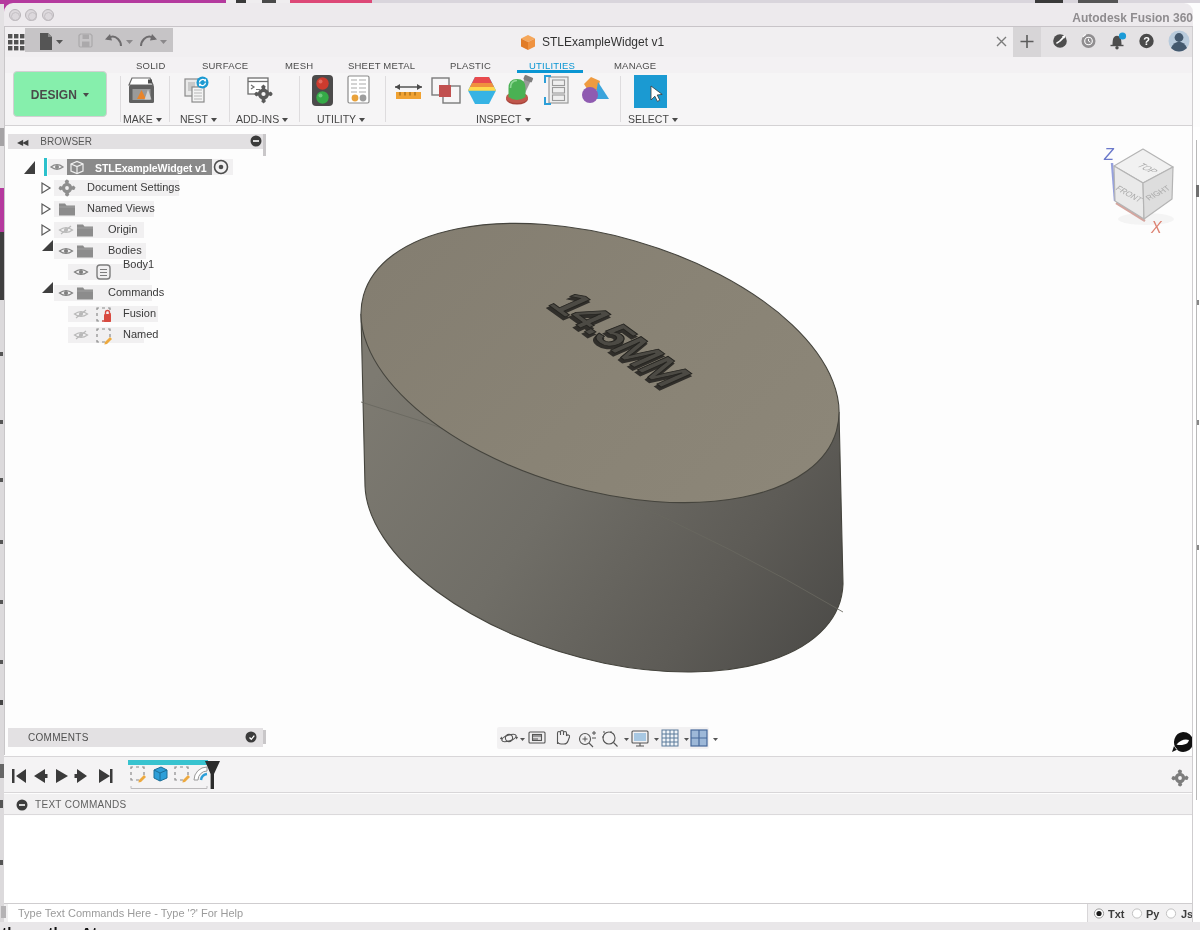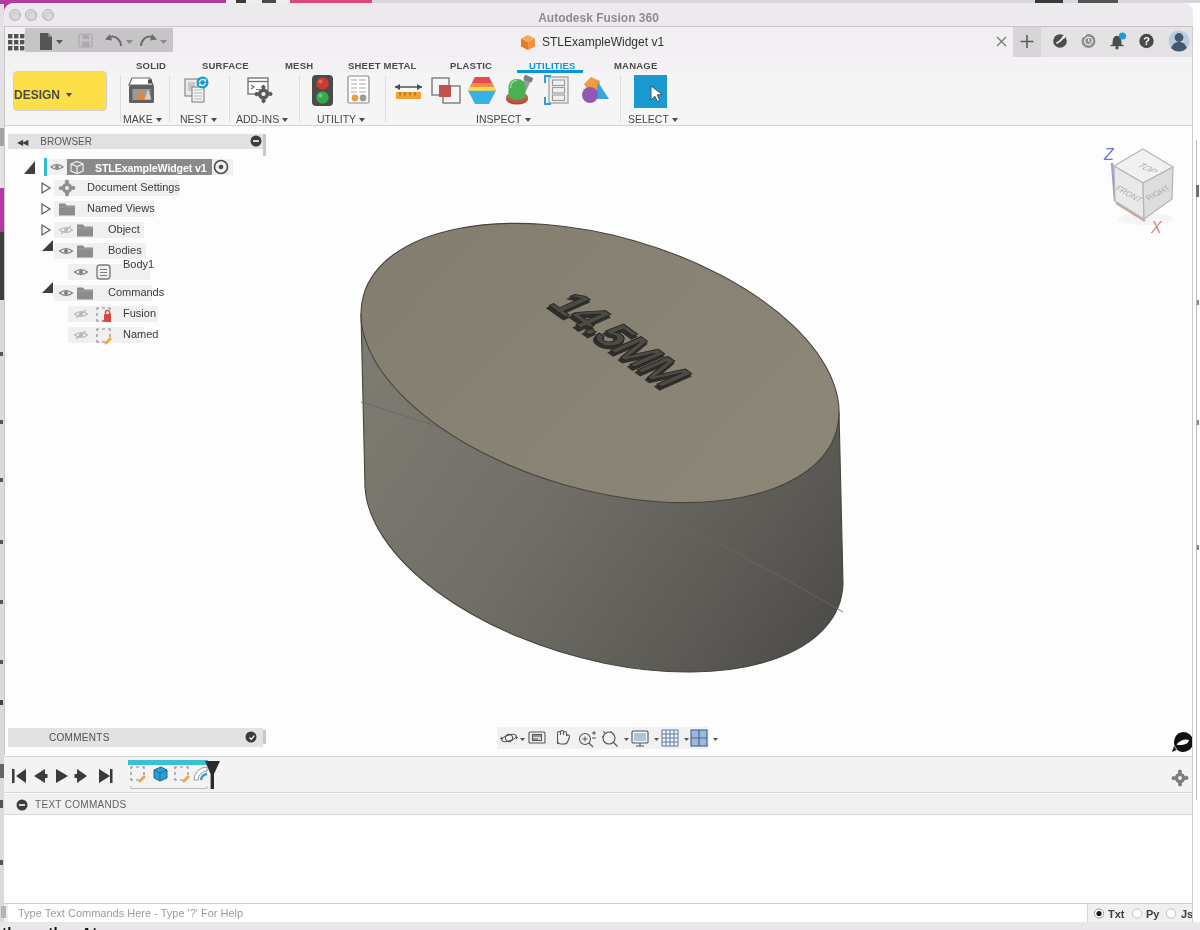--- a/index.html
+++ b/index.html
@@ -1,29 +1,29 @@
 <!DOCTYPE html>
 <html><head><meta charset="utf-8"><style>
 *{margin:0;padding:0;box-sizing:border-box}
 body{width:1200px;height:930px;overflow:hidden;font-family:"Liberation Sans",sans-serif;background:#fdfdfd;position:relative}
 .abs{position:absolute}
 #titlebar{left:4px;top:3px;width:1189px;height:24px;background:#edeaed;border-radius:9px 9px 0 0;border-bottom:1px solid #c8c4c8}
 .tl{position:absolute;top:6px;width:12px;height:12px;border-radius:50%;background:#dcd8dc;border:1px solid #b8b4b8}
 .tl:after{content:"";position:absolute;left:1.5px;top:1.5px;width:7px;height:7px;border-radius:50%;border:1px solid #c4c0c4}
-#wtitle{position:absolute;left:0;right:0;top:8px;text-align:center;font-size:12px;font-weight:bold;color:#8f8c8f}
+#wtitle{position:absolute;left:0;right:0;top:8px;text-align:right;font-size:12px;font-weight:bold;color:#8f8c8f}
 #tabrow{left:4px;top:27px;width:1189px;height:30px;background:#f1eff1}
 #qat{position:absolute;left:21px;top:1px;width:148px;height:24px;background:#c6c4c6}
 #tabright{position:absolute;left:1009px;top:0;right:0;bottom:0;background:#e4e2e4}
 #ribbontabs{left:4px;top:57px;width:1189px;height:16px;background:#f3f1f3}
-.rtab{position:absolute;top:3px;font-size:9.5px;font-weight:bold;color:#4b4b4b;letter-spacing:.2px}
+.rtab{position:absolute;top:3px;font-size:9.5px;font-weight:normal;color:#4b4b4b;letter-spacing:.2px}
 #ribbon{left:4px;top:73px;width:1189px;height:53px;background:#f6f5f6;border-bottom:1px solid #d4d2d4}
 .rsep{position:absolute;top:3px;height:46px;width:1px;background:#dedcde}
 .rlabel{position:absolute;top:40px;font-size:10.5px;color:#464646;white-space:nowrap}
 .dar{display:inline-block;width:0;height:0;border-left:3.5px solid transparent;border-right:3.5px solid transparent;border-top:4px solid #4a4a4a;vertical-align:middle;margin-left:3px;margin-bottom:1px}
-#designbtn{position:absolute;left:9px;top:-2px;width:94px;height:40px;border:1px solid #d2d0d2;border-radius:4px;background:#fde047;line-height:46px;font-size:12px;font-weight:bold;color:#4a4a4a}
+#designbtn{position:absolute;left:9px;top:-2px;width:94px;height:46px;border:1px solid #d2d0d2;border-radius:4px;background:#86efac;text-align:center;line-height:46px;font-size:12px;font-weight:bold;color:#4a4a4a}
 #canvas{left:4px;top:127px;width:1189px;height:628px;background:#fdfdfd}
 #browserhdr{position:absolute;left:4px;top:7px;width:255px;height:15px;background:#e2e0e2;font-size:10px;color:#585858;line-height:15px}
 .trow{position:absolute;height:16px;font-size:11px;color:#3a3a3a;line-height:15px;white-space:nowrap}
 .pill{position:absolute;background:#f1f0f1;height:16px}
 #commentsbar{position:absolute;left:4px;top:601px;width:255px;height:19px;background:#e3e1e3;font-size:10px;color:#4f4f4f;line-height:19px}
 #timeline{left:4px;top:756px;width:1189px;height:37px;background:#f4f3f4;border-top:1px solid #d8d6d8;border-bottom:1px solid #d8d6d8}
 #tchdr{left:4px;top:794px;width:1189px;height:21px;background:#f1f0f1;border-bottom:1px solid #dbd9db;font-size:10px;color:#5f5f5f;line-height:21px}
 #tcarea{left:4px;top:816px;width:1189px;height:87px;background:#fff}
 #inputrow{left:4px;top:903px;width:1189px;height:36px;background:#f1f0f1;border-top:1px solid #cfcdcf}
 #inputbox{position:absolute;left:4px;top:0px;width:1080px;height:18px;background:#fff;border-right:1px solid #d8d6d8;font-size:11px;color:#9b9b9b;line-height:18px}
@@ -295,21 +295,21 @@
       </g>
     <text x="91" y="44.5" font-size="10.6" font-weight="bold" fill="#fff" font-family="Liberation Sans" letter-spacing="-0.1">STLExampleWidget v1</text>
     <circle cx="217" cy="40" r="6.5" fill="none" stroke="#4e4e4e" stroke-width="1.6"></circle>
       <circle cx="217" cy="40" r="2.3" fill="#4e4e4e"></circle>
   </svg>
   <div class="pill" style="left:50px;top:53px;width:125px"></div>
   <div class="trow" style="left:83px;top:53px">Document Settings</div>
   <div class="pill" style="left:50px;top:74px;width:100px"></div>
   <div class="trow" style="left:83px;top:74px">Named Views</div>
   <div class="pill" style="left:50px;top:95px;width:90px"></div>
-  <div class="trow" style="left:104px;top:95px">Object</div>
+  <div class="trow" style="left:104px;top:95px">Origin</div>
   <div class="pill" style="left:50px;top:116px;width:92px"></div>
   <div class="trow" style="left:104px;top:116px">Bodies</div>
   <div class="pill" style="left:64px;top:137px;width:82px"></div>
   <div class="trow" style="left:119px;top:130px">Body1</div>
   <div class="pill" style="left:50px;top:158px;width:98px"></div>
   <div class="trow" style="left:104px;top:158px">Commands</div>
   <div class="pill" style="left:64px;top:179px;width:90px"></div>
   <div class="trow" style="left:119px;top:179px">Fusion</div>
   <div class="pill" style="left:64px;top:200px;width:76px"></div>
   <div class="trow" style="left:119px;top:200px">Named</div>
@@ -464,21 +464,21 @@
         <rect x="-8" y="-8" width="16" height="16" fill="#9db8d8"></rect>
         <path d="M-8 0 h16 M0 -8 v16"></path>
       </g>
     <path d="M217 12 l5 0 -2.5 3 z" fill="#555" stroke="none"></path>
   </svg>
 
   <svg width="26" height="26" style="position:absolute;left:1166px;top:603px">
     <path d="M13 2 a10 10 0 1 1 -9 14 l-2 6 5.5 -2.5 a10 10 0 0 1 5.5 -17.5z" fill="#111"></path>
     <path d="M6.5 14.5 q6 -6.5 12.5 -4.5 q-1 4 -5 4.5 q-4 1 -7.5 0z" fill="#fff"></path>
   </svg>
-  <div id="commentsbar"><span style="margin-left:41px;letter-spacing:.3px">COMMENTS</span></div>
+  <div id="commentsbar"><span style="margin-left:20px;letter-spacing:.3px">COMMENTS</span></div>
   <svg width="270" height="24" style="position:absolute;left:0;top:599px">
     <circle cx="247" cy="11" r="5.5" fill="#3b3b3b"></circle>
       <path d="M245.5 11.5 l1.8 1.8 3 -3.6" stroke="#fff" stroke-width="1.3" fill="none"></path>
     <rect x="259" y="4" width="3" height="14" fill="#c9c7c9"></rect>
   </svg>
 </div>
 
 <div class="abs" id="timeline">
   <svg width="1189" height="37">
     <g fill="#3a3a3a">

